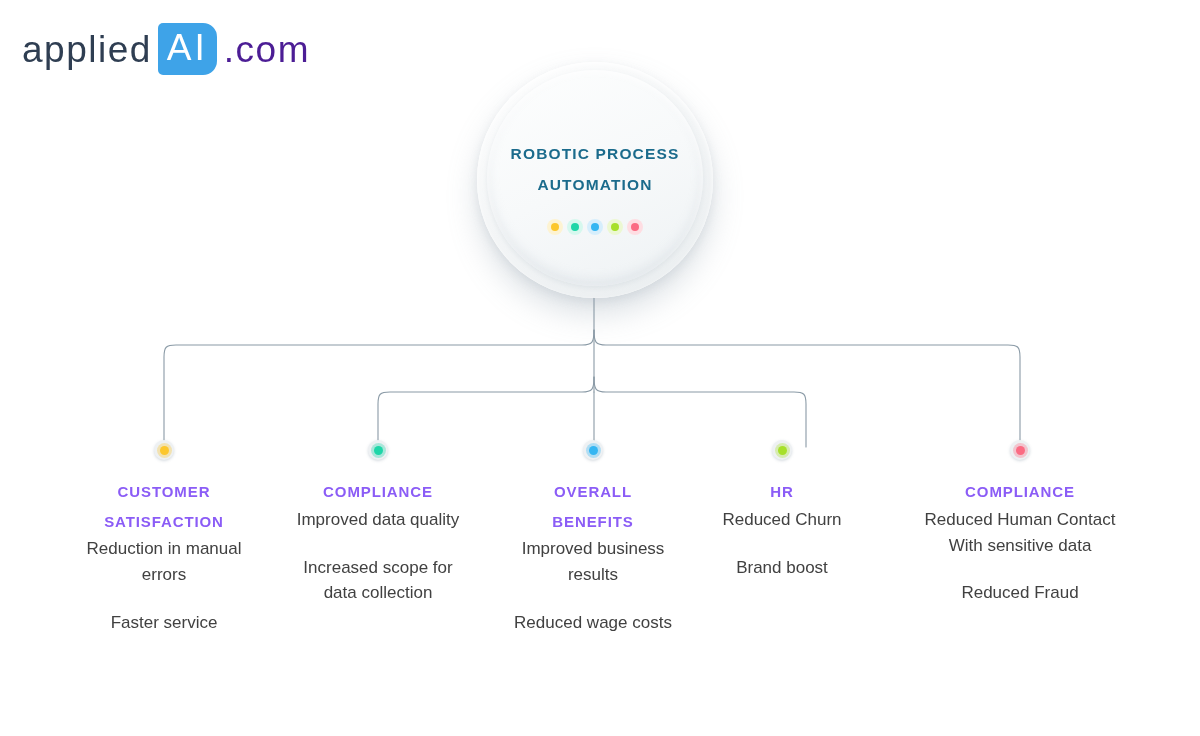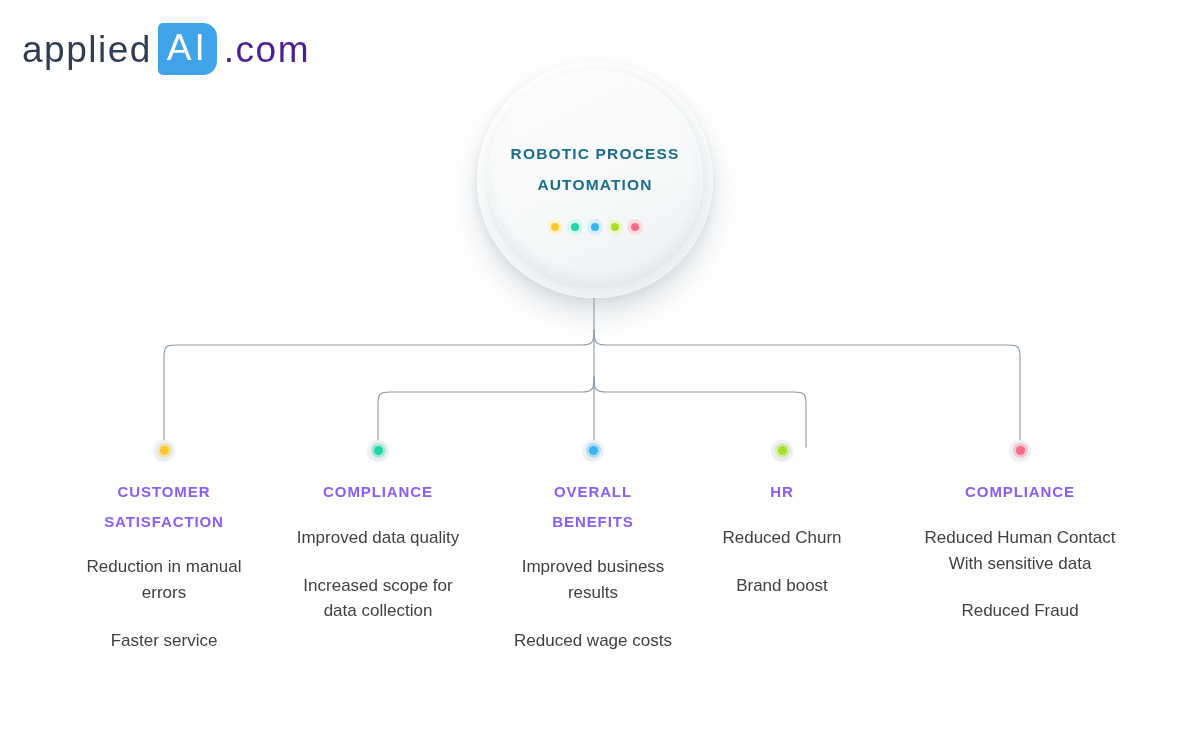--- a/index.html
+++ b/index.html
@@ -156,21 +156,20 @@
   .branch-title {
     margin-top: 17px;
     color: #8b5cf6;
     font-size: 15px;
     font-weight: bold;
     letter-spacing: 0.9px;
     line-height: 1.98;
     white-space: pre-line;
   }
   .branch-items {
-    margin-top: 18px;
   }
   .branch-item {
     color: #414141;
     font-size: 17px;
     font-weight: 400;
     line-height: 1.52;
     white-space: pre-line;
     margin-bottom: 22px;
   }
   .branch-item:last-child { margin-bottom: 0; }

